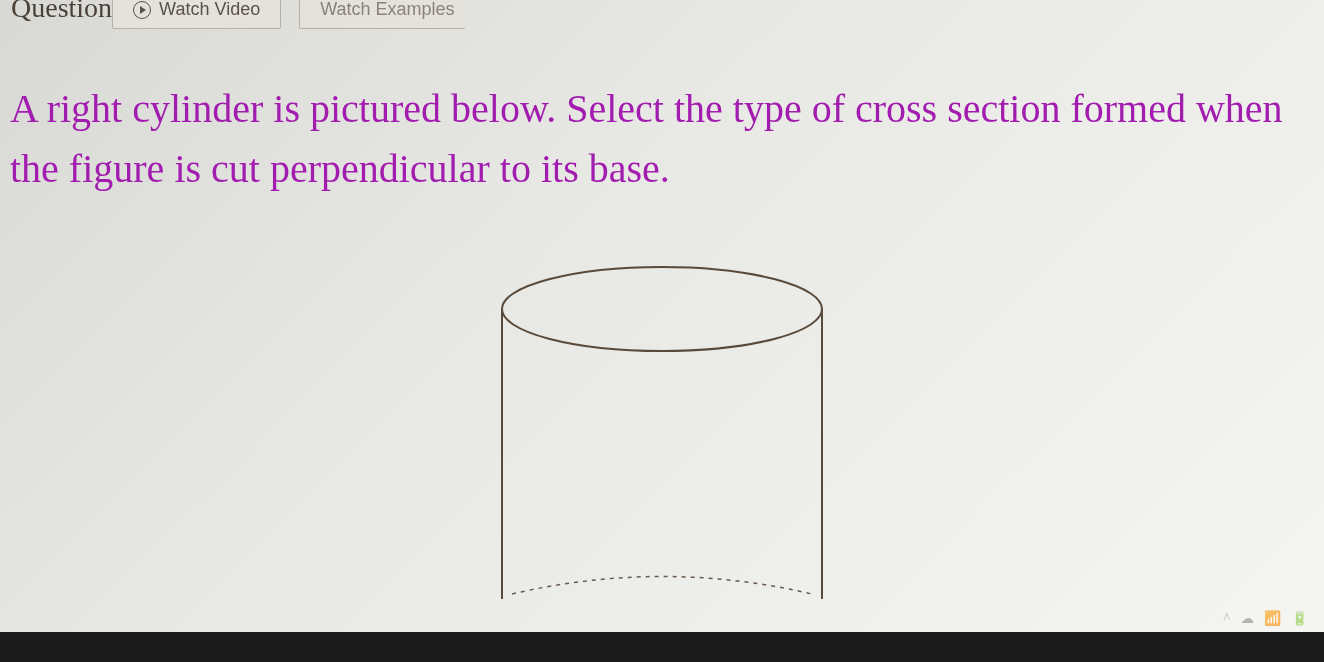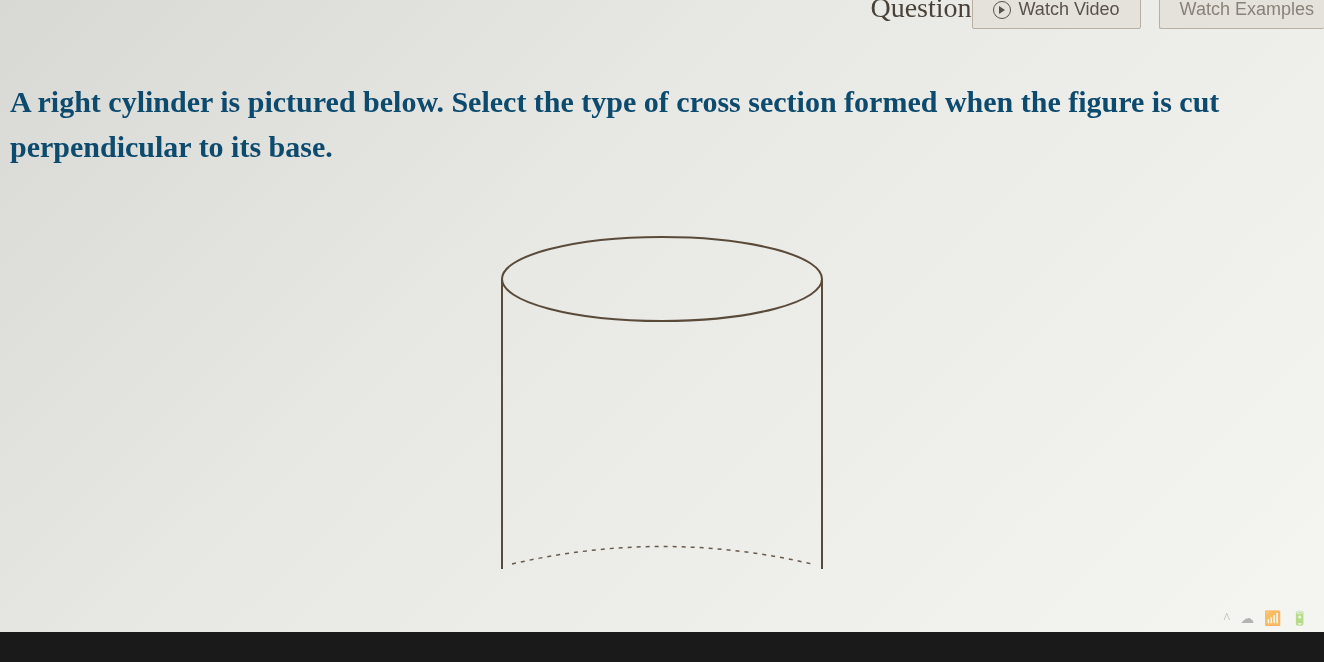--- a/index.html
+++ b/index.html
@@ -11,21 +11,21 @@
       width: 1324px;
       height: 662px;
       background: linear-gradient(135deg, #d8d8d5 0%, #e8e8e5 40%, #f5f5f2 100%);
       font-family: Georgia, 'Times New Roman', serif;
       position: relative;
       overflow: hidden;
     }
     .header-row {
       display: flex;
       align-items: flex-start;
-      justify-content: flex-end;
+      justify-content: flex-start;
       padding: 0 0 0 11px;
     }
     .question-label {
       font-size: 28px;
       color: #4a4238;
       font-weight: 500;
       margin-left: 0;
       margin-top: -8px;
     }
     .header-buttons {
@@ -58,26 +58,25 @@
       justify-content: center;
       width: 18px;
       height: 18px;
       border: 1.5px solid #5a5248;
       border-radius: 50%;
     }
     .play-icon svg {
       margin-left: 1px;
     }
     .question-text {
-      font-size: 30px;
-      color: #0c4a6e;
+      font-size: 40px;
+      color: #a21caf;
       line-height: 1.5;
       padding: 50px 20px 0 10px;
       font-family: Georgia, 'Times New Roman', serif;
-      font-weight: bold;
     }
     .figure-container {
       display: flex;
       justify-content: center;
       margin-top: 60px;
     }
     .cylinder-svg {
       width: 380px;
       height: 360px;
     }

